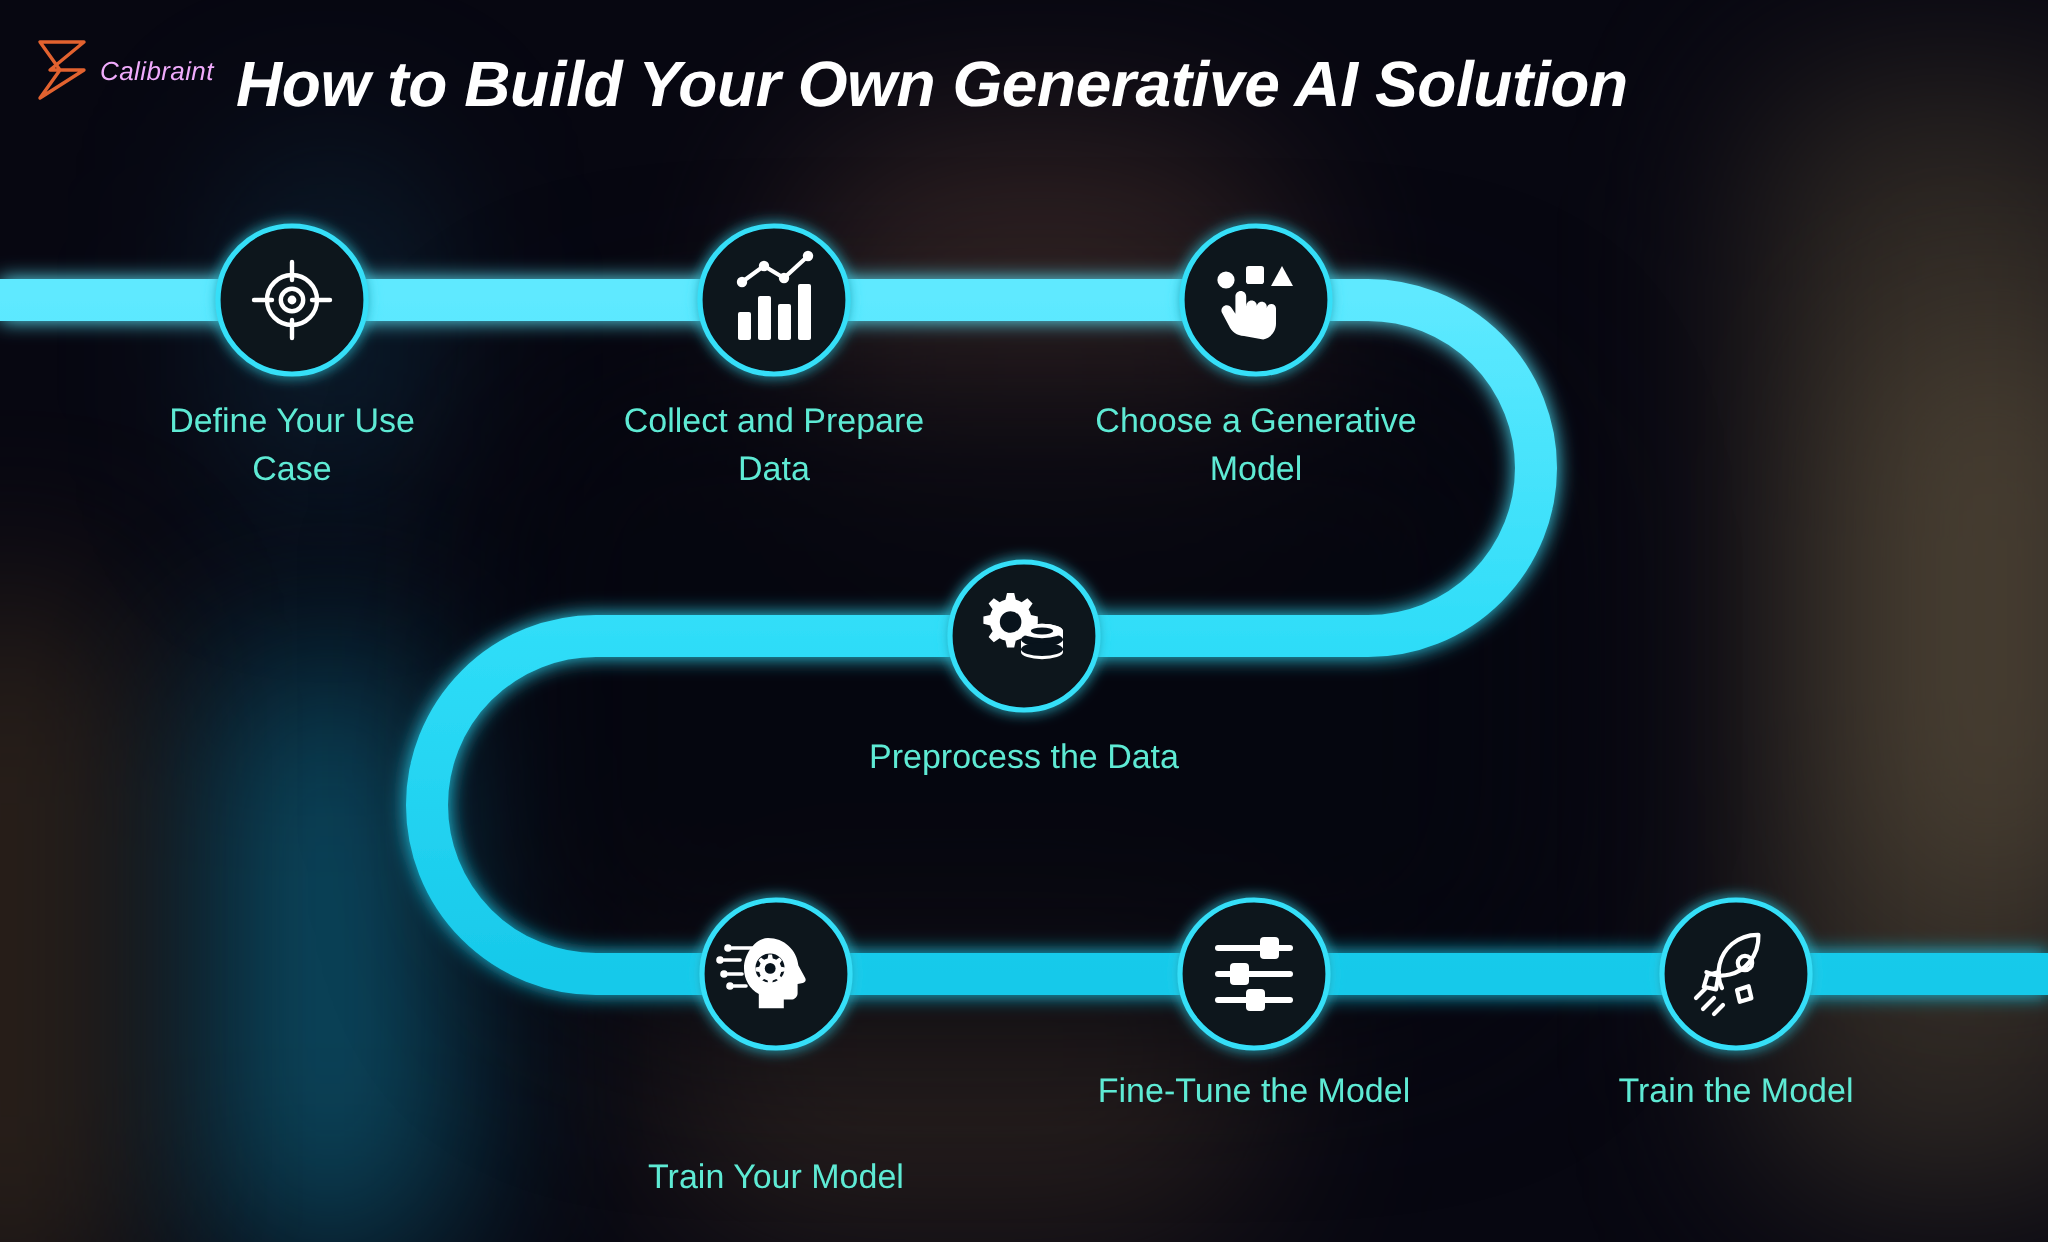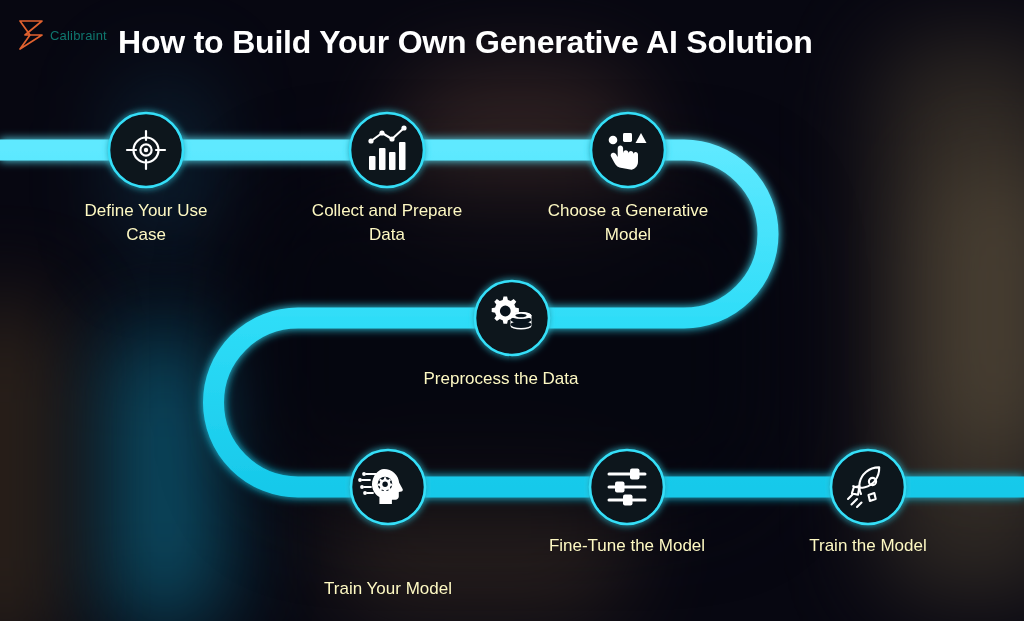--- a/index.html
+++ b/index.html
@@ -53,41 +53,43 @@
     background: #05060f; opacity: .9; border-radius: 80px;
   }
 
   
   .logo {
     position: absolute; left: 16px; top: 18px;
     display: flex; align-items: center; gap: 4px;
   }
   .logo-mark { width: 30px; height: 34px; display: block; }
   .logo-text {
-    color: #0f766e; font-size: 13px; letter-spacing: .2px;
+    color: #f0abfc; font-size: 13px; letter-spacing: .2px;
     font-family: "Liberation Sans", sans-serif;
+    font-style: italic;
   }
 
   
   .title {
     position: absolute; left: 118px; top: 24px;
     color: #ffffff;
     font-size: 32px;
     font-weight: bold;
     letter-spacing: -0.2px;
     white-space: nowrap;
+    font-style: italic;
   }
 
   
   #flow { position: absolute; left: 0; top: 0; width: 1024px; height: 621px; }
 
   
   .step-label {
     position: absolute;
-    color: #fef9c3;
+    color: #5eead4;
     font-size: 17px;
     line-height: 24px;
     text-align: center;
     white-space: pre-line;
   }
 </style>
 </head>
 <body>
 
 <div id="canvas">
@@ -270,21 +272,21 @@
 
   <div class="step-label" style="left:46px;  top:199px; width:200px;">Define Your Use
 Case</div>
 
   <div class="step-label" style="left:513px; top:199px; width:230px;">Choose a Generative
 Model</div>
 
   <div class="step-label" style="left:272px; top:199px; width:230px;">Collect and Prepare
 Data</div>
 
-  <div class="step-label" style="left:381px; top:367px; width:240px;">Preprocess the Data</div>
+  <div class="step-label" style="left:392px; top:367px; width:240px;">Preprocess the Data</div>
 
   <div class="step-label" style="left:278px; top:534px; width:220px;margin-top:43px;">Train Your Model</div>
 
   <div class="step-label" style="left:512px; top:534px; width:230px;text-align:center;">Fine-Tune the Model</div>
 
   <div class="step-label" style="left:758px; top:534px; width:220px;">Train the Model</div>
 
 </div>
 
 </body></html>

